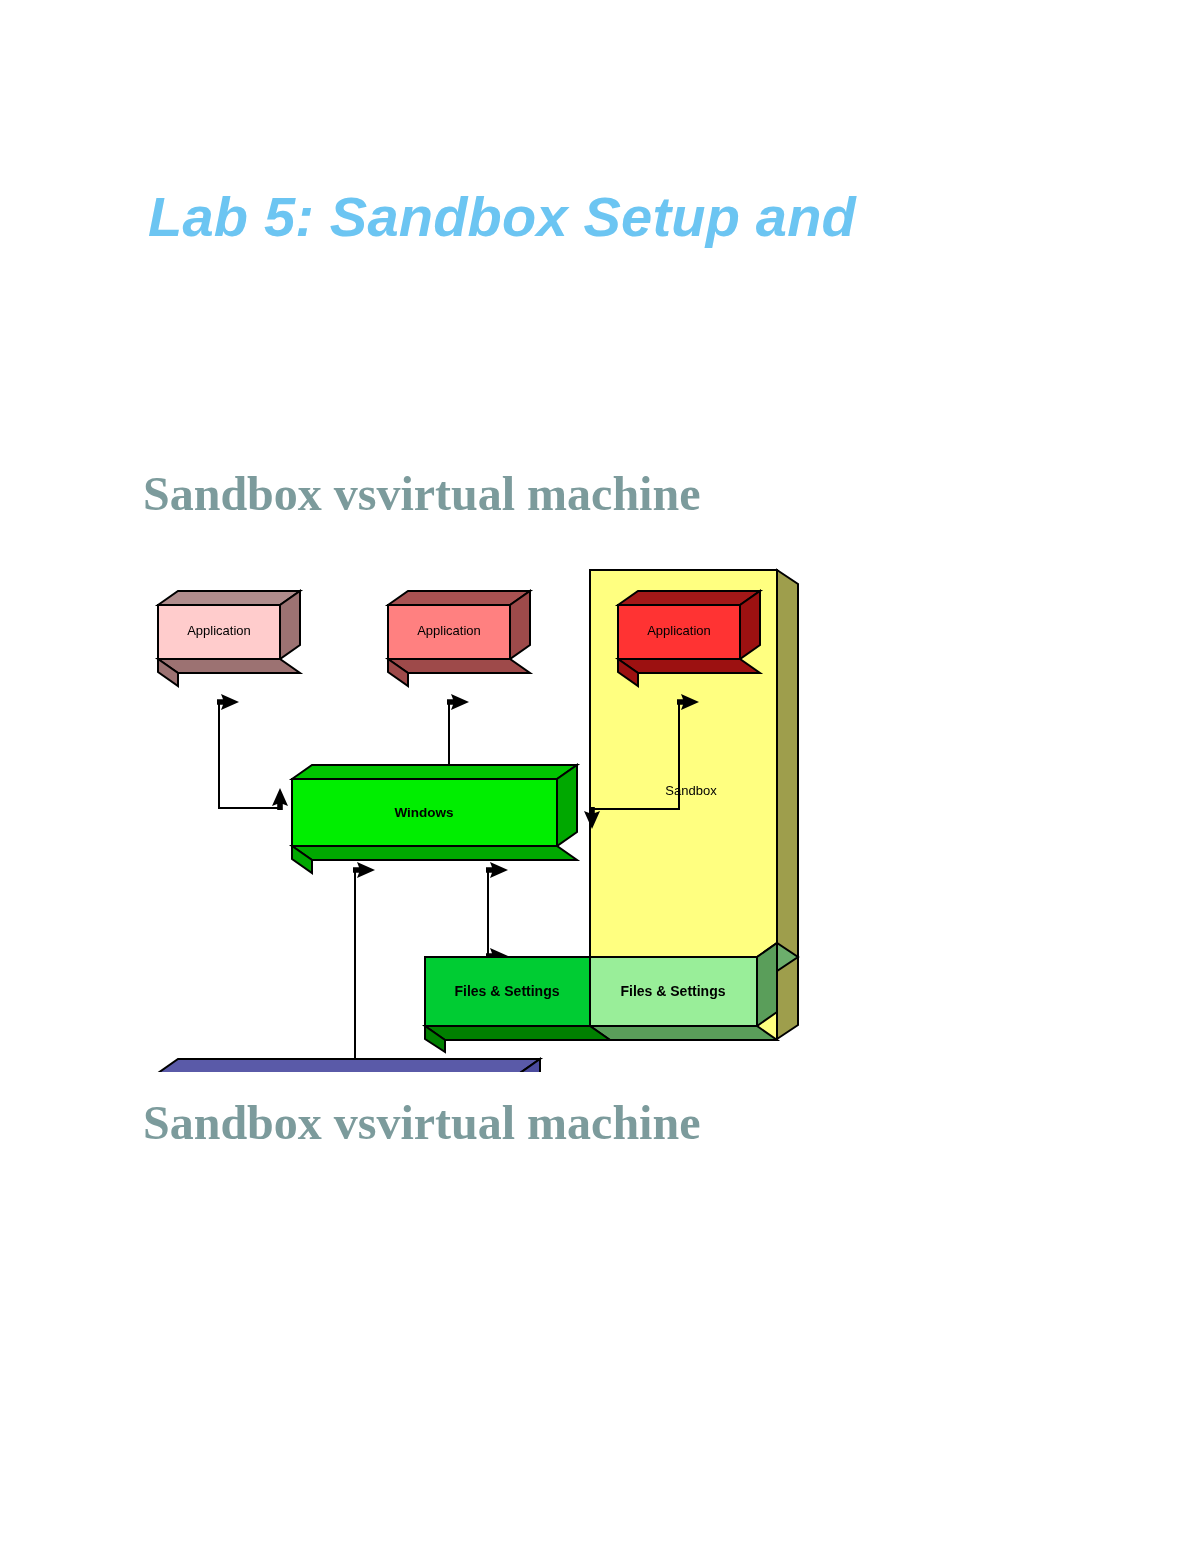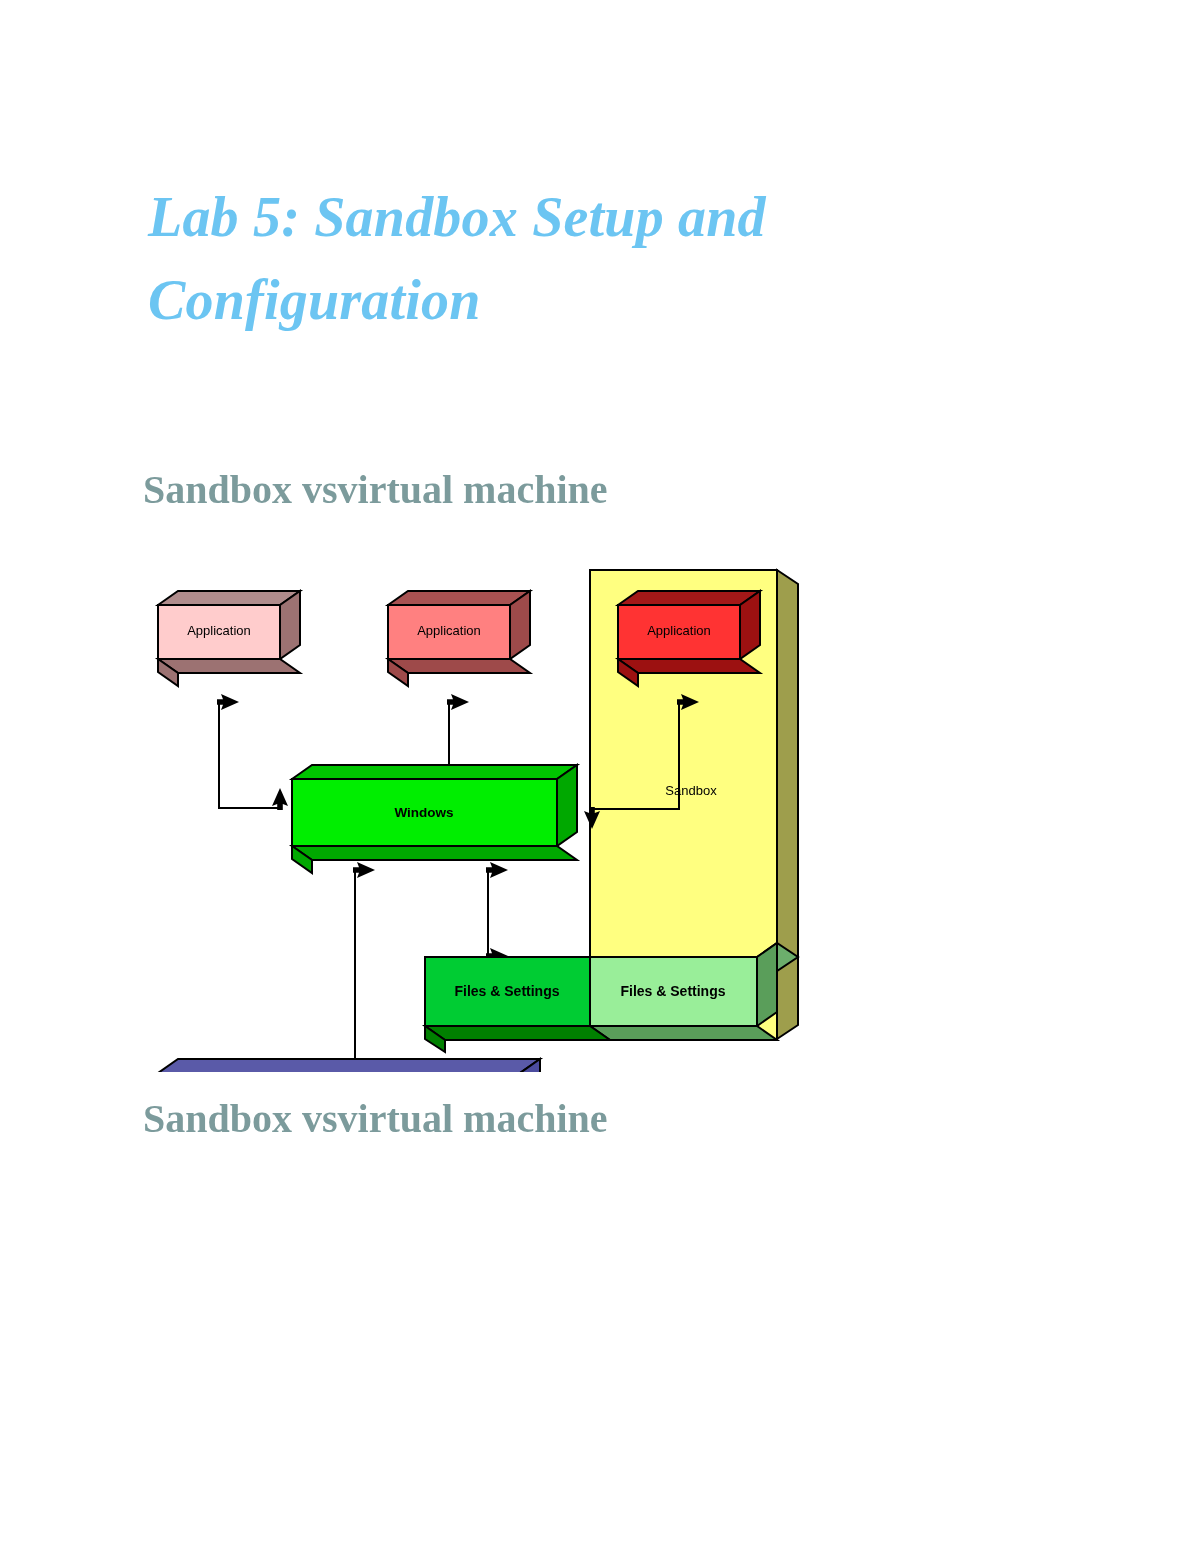--- a/index.html
+++ b/index.html
@@ -20,35 +20,35 @@
     left: 0; top: 0;
     width: 1200px;
     height: 1553px;
     background: #ffffff;
   }
   .doc-title {
     position: absolute;
     left: 148px;
     top: 176px;
     width: 800px;
-    font-family: Liberation Serif, serif;
+    font-family: Liberation Sans, sans-serif;
     font-weight: bold;
     font-style: italic;
     font-size: 56px;
     line-height: 1.48;
     color: #6cc5f2;
     letter-spacing: 0.2px;
   }
   .section-heading {
     position: absolute;
     left: 143px;
     width: 820px;
     font-family: "Liberation Serif", serif;
     font-weight: bold;
-    font-size: 40px;
+    font-size: 48px;
     line-height: 1.1;
     color: #7c9b9c;
     white-space: nowrap;
   }
   .section-heading.top { top: 468px; }
   .section-heading.bottom { top: 1097px; }
 
   .diagram-wrap {
     position: absolute;
     left: 140px;
@@ -77,21 +77,20 @@
     font-weight: bold;
   }
 </style>
 </head>
 <body>
 
 <div class="page">
 
   <div class="doc-title">
     <div>Lab 5: Sandbox Setup and</div>
-    <div>Configuration</div>
   </div>
 
   <div class="section-heading top">Sandbox vsvirtual machine</div>
 
   <div class="diagram-wrap">
     <svg width="680" height="520" viewBox="0 0 680 520" xmlns="http://www.w3.org/2000/svg">
       <defs>
         <marker id="arrUp" markerWidth="12" markerHeight="12" refX="6" refY="10" orient="auto">
           <path d="M6,0 L10,9 L7.4,8 L7.4,11 L4.6,11 L4.6,8 L2,9 Z" fill="#000"></path>
         </marker>

